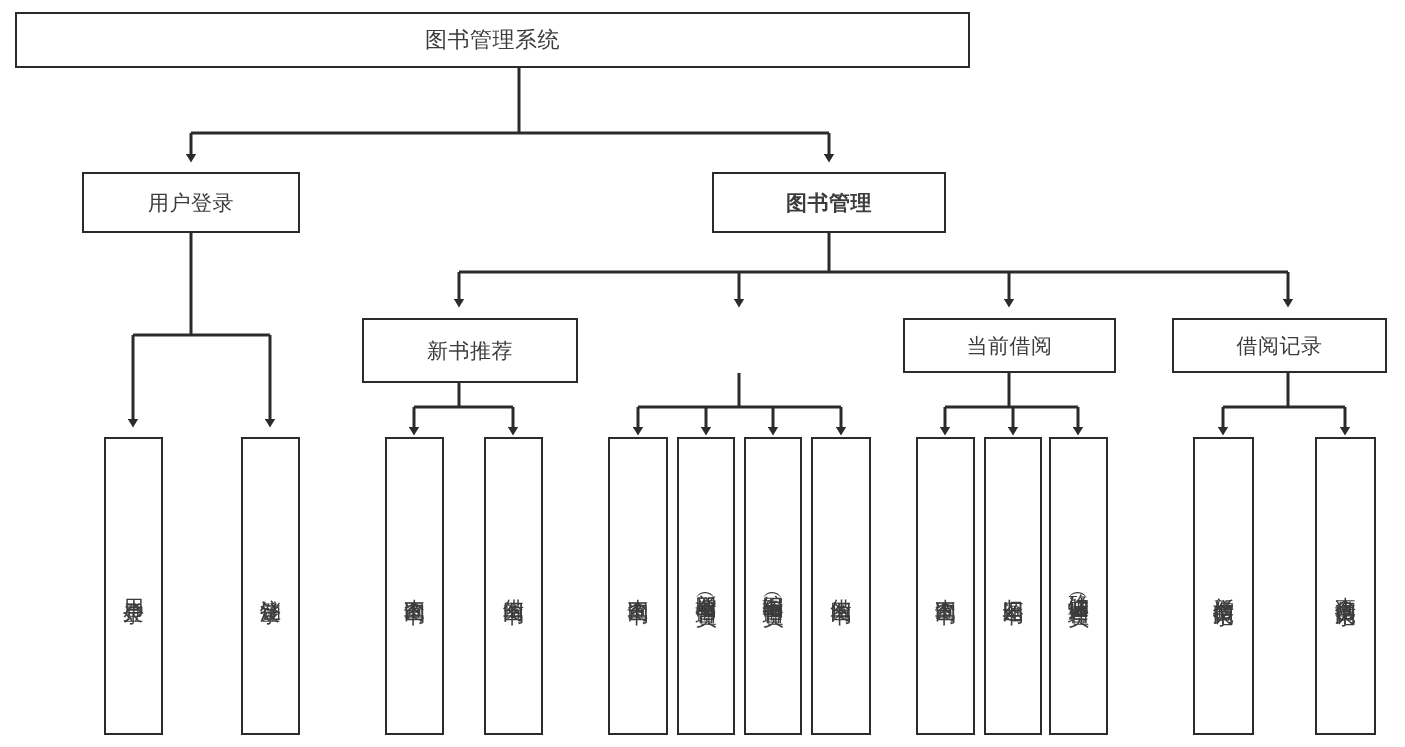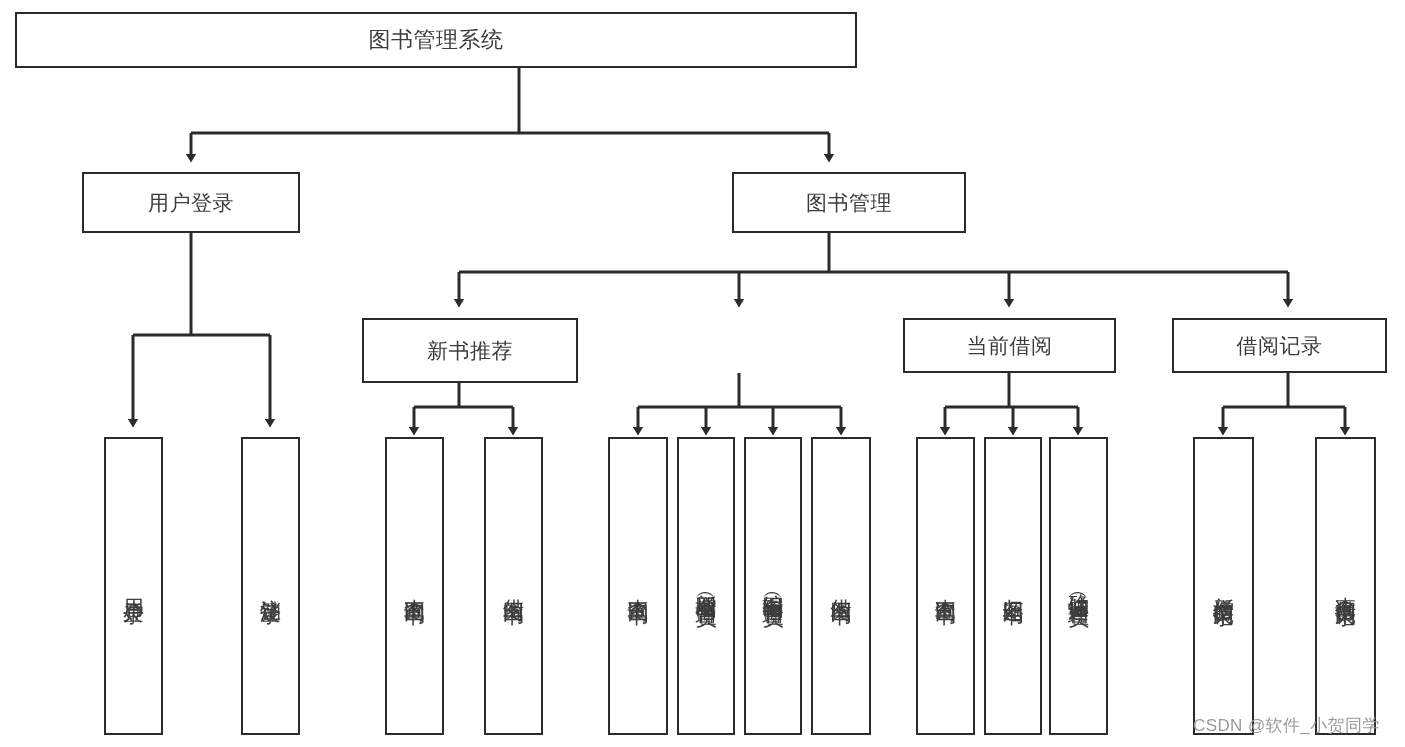--- a/index.html
+++ b/index.html
@@ -118,24 +118,24 @@
       <path d="M1013,407 L1013,428" marker-end="url(#arrow)"></path>
       <path d="M1078,407 L1078,428" marker-end="url(#arrow)"></path>
 
       <path d="M1288,373 L1288,407"></path>
       <path d="M1223,407 L1345,407"></path>
       <path d="M1223,407 L1223,428" marker-end="url(#arrow)"></path>
       <path d="M1345,407 L1345,428" marker-end="url(#arrow)"></path>
     </g>
   </svg>
 
-  <div class="node horiz root" style="left:15px; top:12px; width:842px; height:56px;">图书管理系统</div>
+  <div class="node horiz root" style="left:15px; top:12px; width:955px; height:56px;">图书管理系统</div>
 
   <div class="node horiz" style="left:82px; top:172px; width:218px; height:61px;">用户登录</div>
-  <div class="node horiz" style="left:732px; top:172px; width:234px; height:61px;">图书管理</div>
+  <div class="node horiz" style="left:712px; top:172px; width:234px; height:61px;font-weight:bold;">图书管理</div>
 
   <div class="node horiz" style="left:362px; top:318px; width:216px; height:65px;">新书推荐</div>
   <div class="node horiz" style="left:1172px; top:318px; width:215px; height:55px;">借阅记录</div>
   <div class="node horiz" style="left:903px; top:318px; width:213px; height:55px;">当前借阅</div>
 
   <div class="node vert" style="left:104px; top:437px; width:59px; height:298px;">
       <span>用户登录</span>
     </div>
   <div class="node vert" style="left:241px; top:437px; width:59px; height:298px;">
       <span>注销登录</span>
@@ -171,15 +171,14 @@
       <span>确认归还（管理员）</span>
     </div>
 
   <div class="node vert" style="left:1193px; top:437px; width:61px; height:298px;">
       <span>新增借阅记录</span>
     </div>
   <div class="node vert" style="left:1315px; top:437px; width:61px; height:298px;">
       <span>查询借阅记录</span>
     </div>
 
-  <div id="watermark">CSDN @软件_小贺同学</div>
 
 </div>
 
 </body></html>

